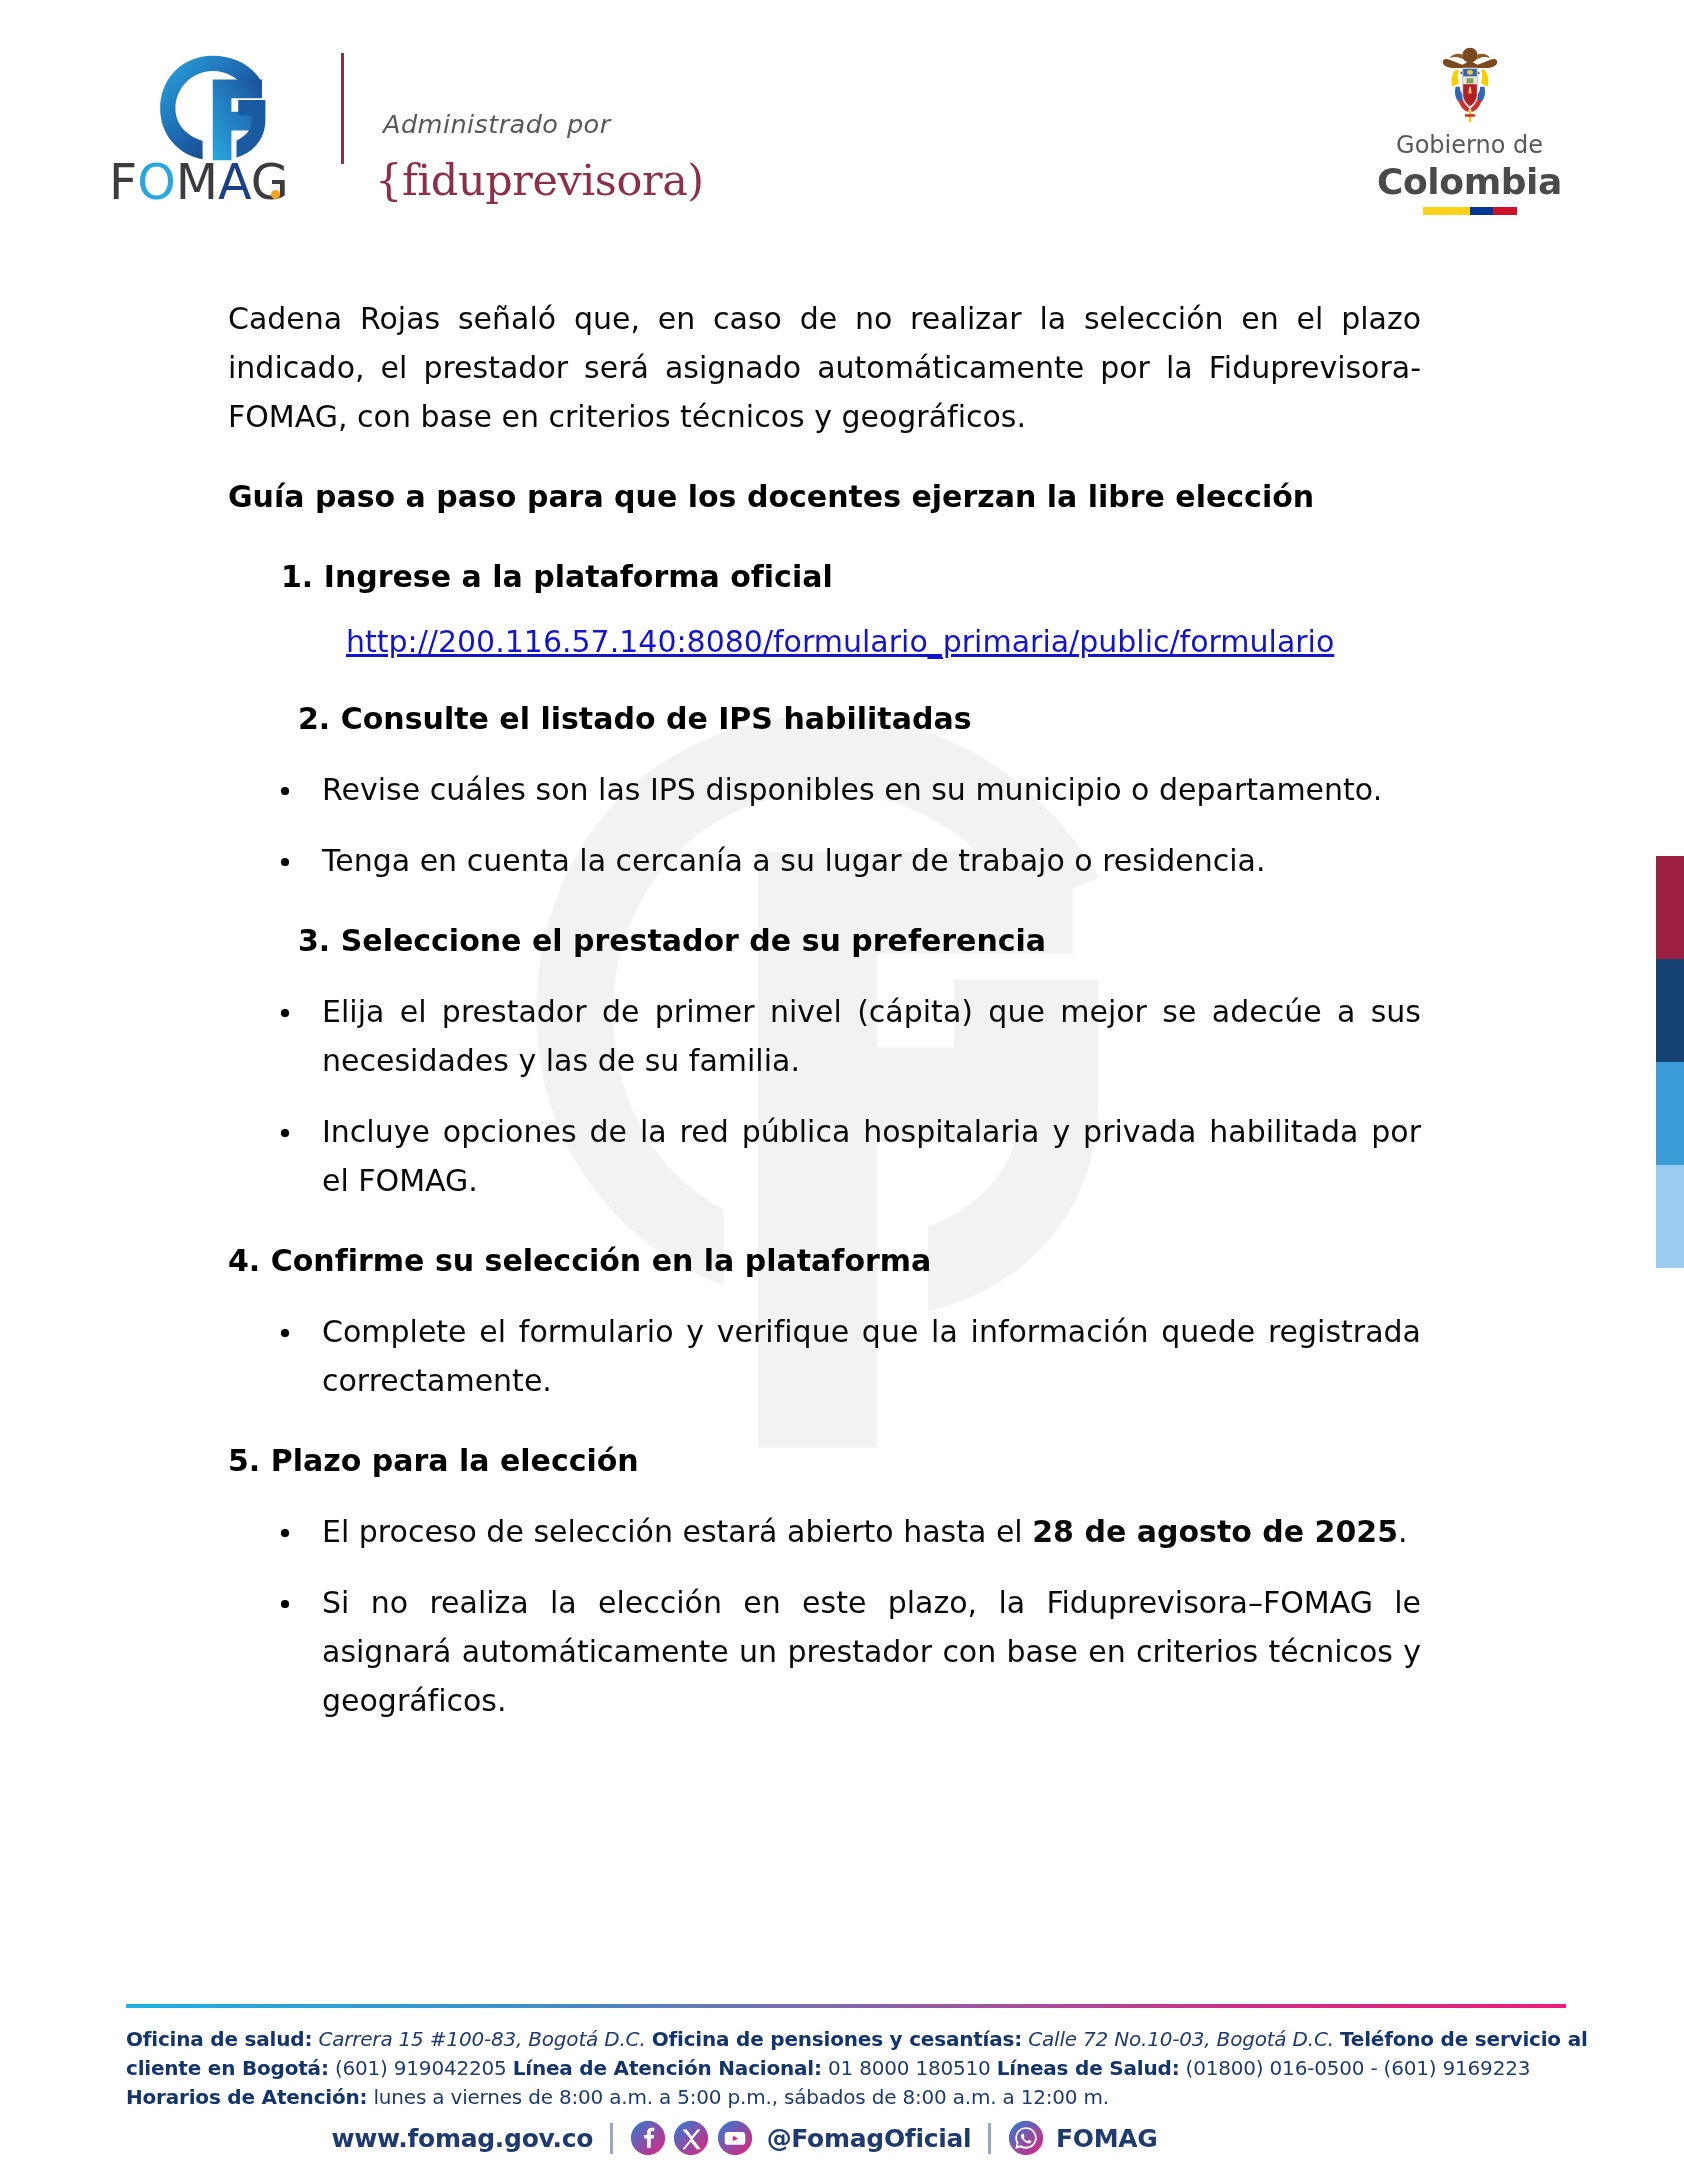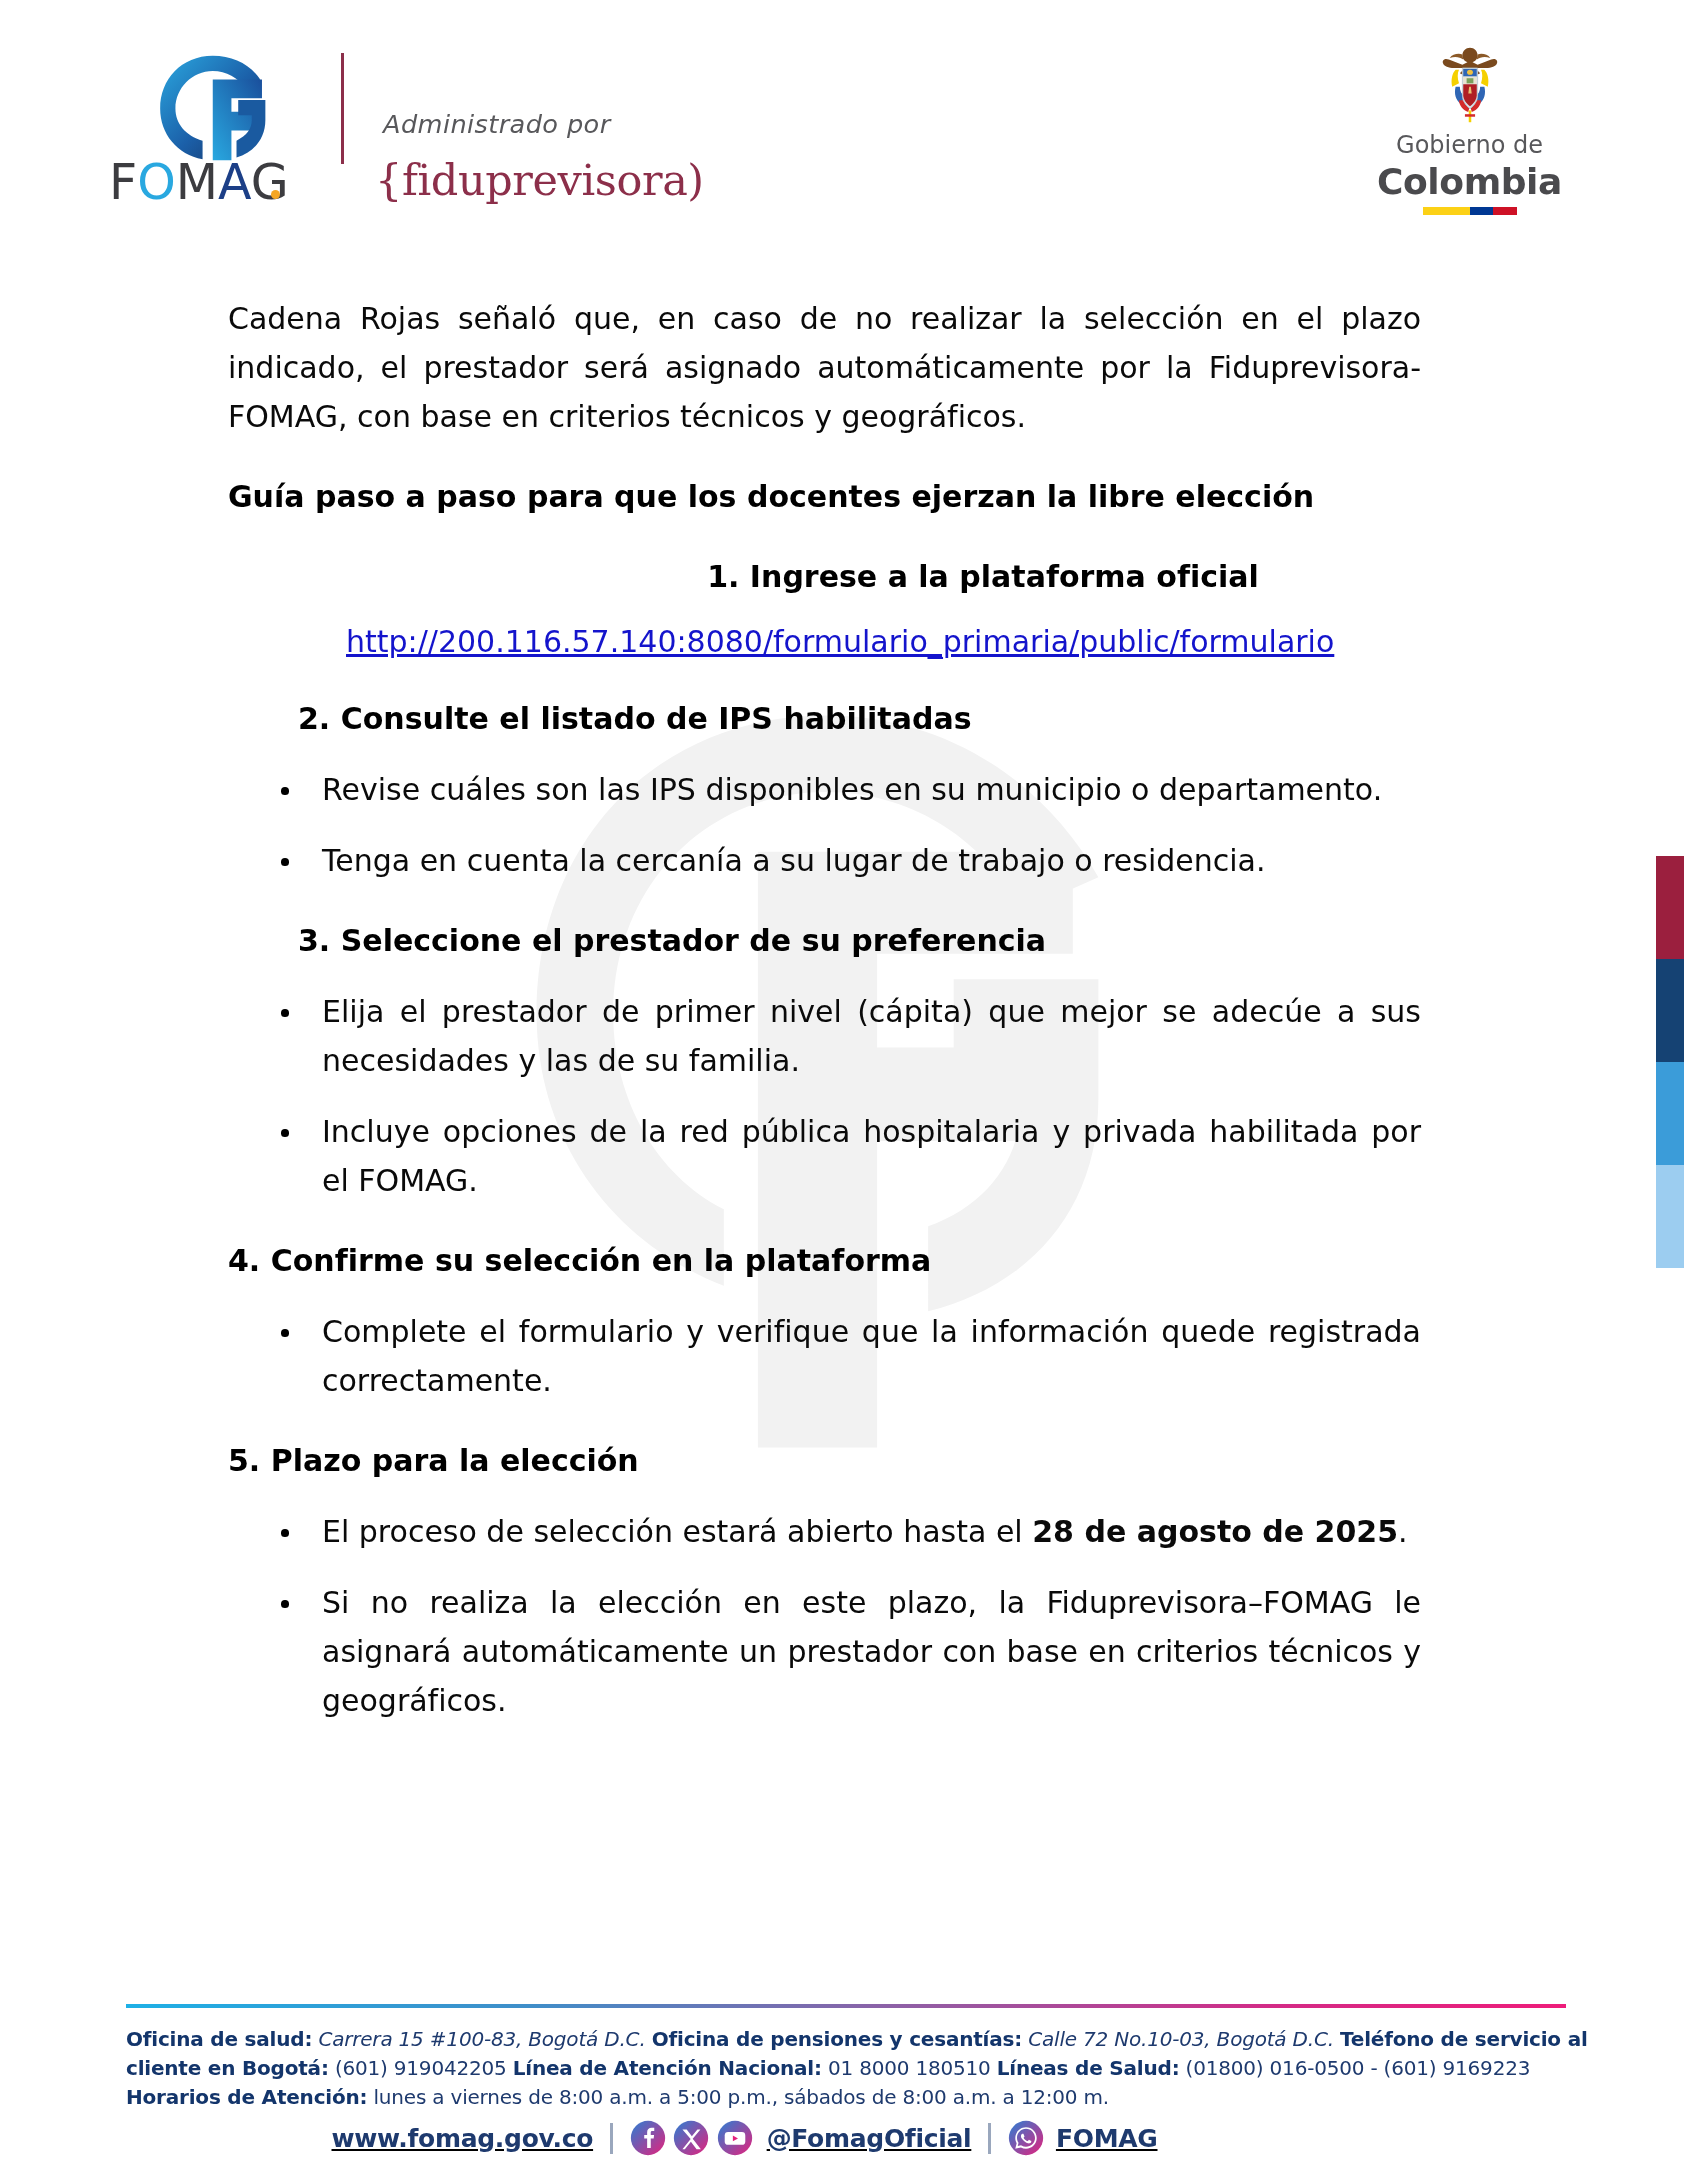--- a/index.html
+++ b/index.html
@@ -184,21 +184,21 @@
     margin-top: 31px;
   }
 
   .numitem {
     font-size: 30px;
     line-height: 49px;
     font-weight: bold;
     color: #000;
     margin-top: 31px;
   }
-  .numitem.ind-a { padding-left: 281px; text-align: center; }
+  .numitem.ind-a { padding-left: 281px; }
   .numitem.ind-b { padding-left: 298px; }
   .numitem.ind-c { padding-left: 228px; }
 
   .urlline {
     padding-left: 322px;
     padding-right: 264px;
     font-size: 30px;
     line-height: 43px;
     margin-top: 19px;
     margin-left: 24px;
@@ -267,21 +267,20 @@
 
   .footer-social {
     position: absolute;
     left: 0;
     top: 143px;
     width: 1489px;
     display: flex;
     align-items: center;
     justify-content: center;
     gap: 0px;
-    text-decoration: underline;
   }
   .fs-url {
     font-size: 25px;
     font-weight: bold;
     color: #1e3a6e;
     letter-spacing: -0.3px;
   }
   .fs-sep {
     width: 2.6px; height: 31px;
     background: #9aa7bd;

